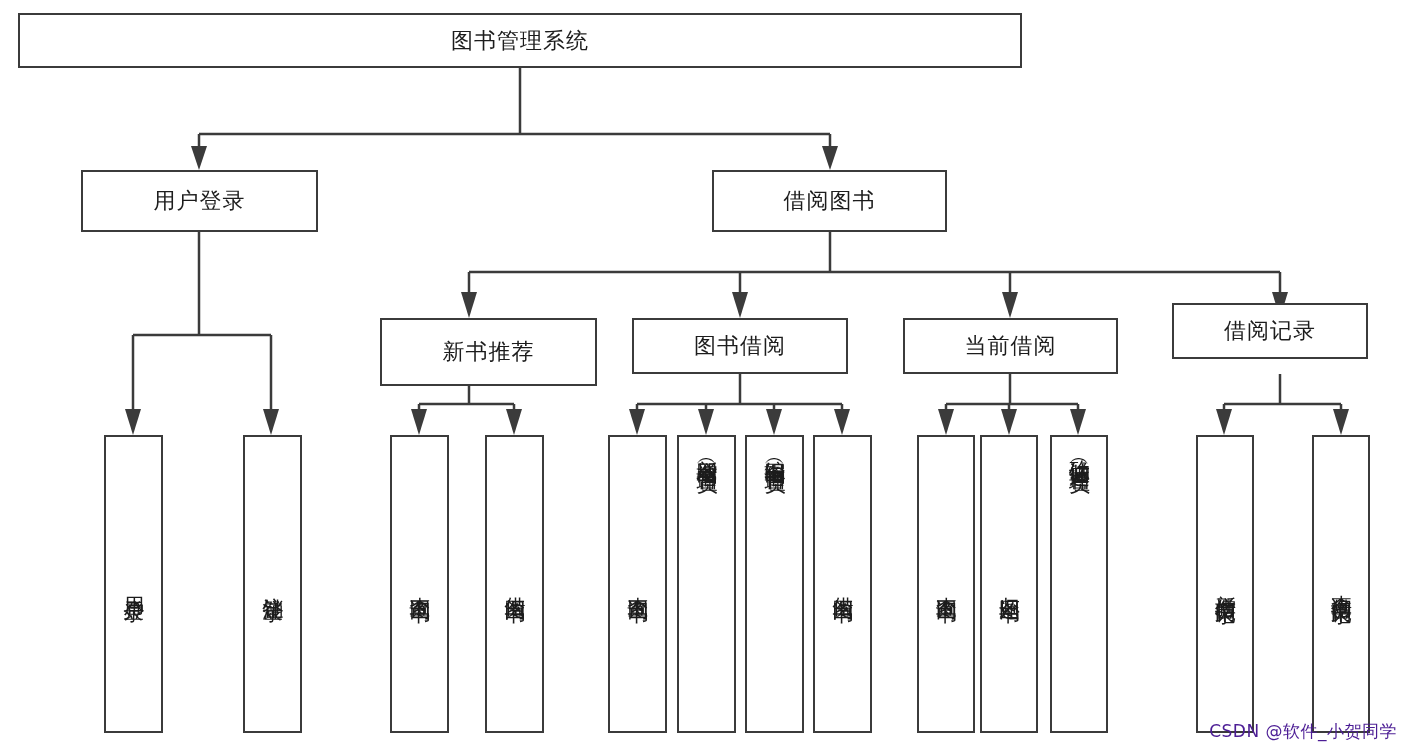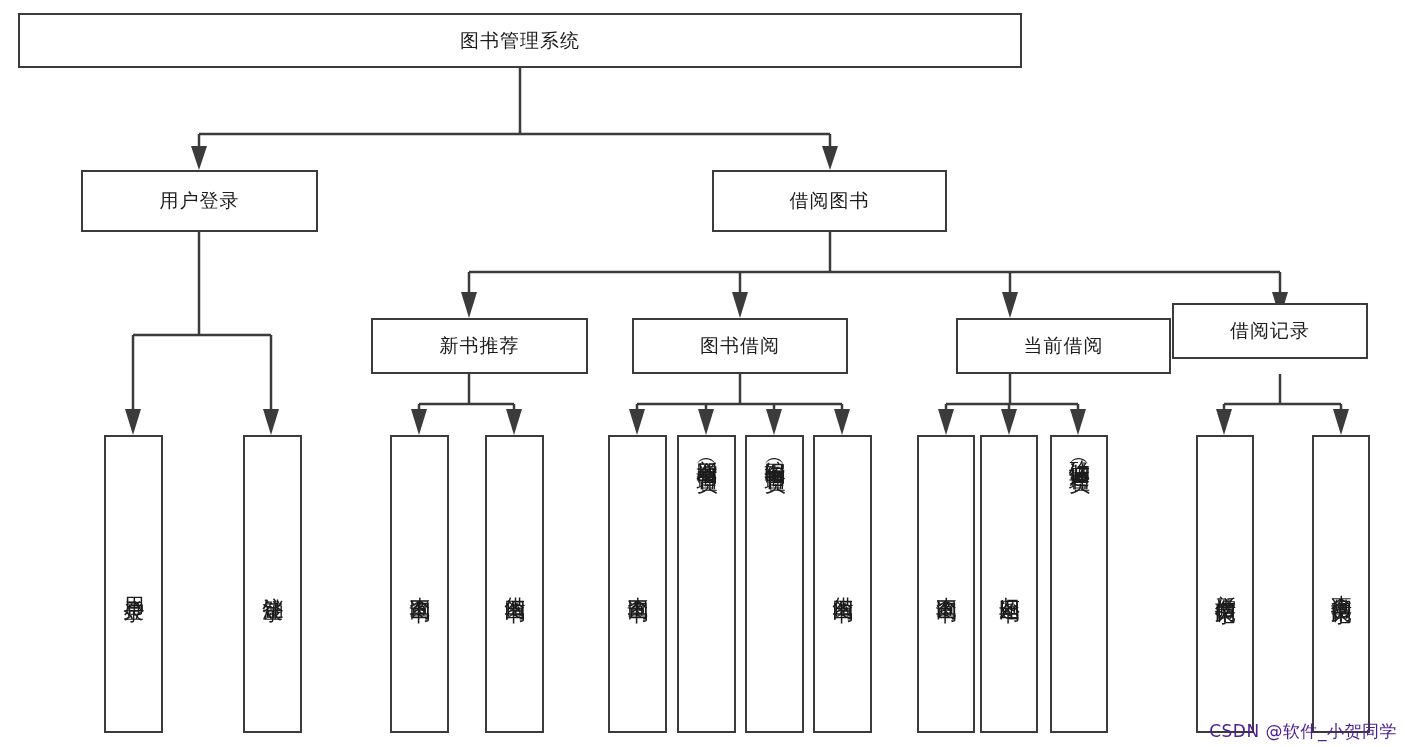--- a/index.html
+++ b/index.html
@@ -27,21 +27,21 @@
     text-align:center;
   }
   .box .lbl{
     font-size:21px;
     line-height:1.15;
     letter-spacing:1px;
     color:#1c1c1c;
     white-space:nowrap;
   }
   
-  .h-box .lbl{font-size:19px;}
+  .h-box .lbl{font-size:22px;}
   
   .v-box{
     padding:6px 0;
     align-items:flex-start;
   }
   .v-box .lbl{
     writing-mode:vertical-rl;
     text-orientation:upright;
     font-size:21px;
     line-height:1.28;
@@ -151,27 +151,27 @@
     <span class="lbl">图书管理系统</span>
   </div>
 
   <div class="box h-box" style="left:81px;top:170px;width:237px;height:62px;">
     <span class="lbl">用户登录</span>
   </div>
   <div class="box h-box" style="left:712px;top:170px;width:235px;height:62px;">
     <span class="lbl">借阅图书</span>
   </div>
 
-  <div class="box h-box" style="left:371px;top:318px;width:217px;height:56px;">
+  <div class="box h-box" style="left:380px;top:318px;width:217px;height:68px;">
     <span class="lbl">新书推荐</span>
   </div>
   <div class="box h-box" style="left:632px;top:318px;width:216px;height:56px;align-items:center;">
     <span class="lbl">图书借阅</span>
   </div>
-  <div class="box h-box" style="left:956px;top:318px;width:215px;height:56px;">
+  <div class="box h-box" style="left:903px;top:318px;width:215px;height:56px;">
     <span class="lbl">当前借阅</span>
   </div>
   <div class="box h-box" style="left:1172px;top:303px;width:196px;height:56px;text-align:center;">
     <span class="lbl">借阅记录</span>
   </div>
 
   <div class="box v-box center" style="left:104px;top:435px;width:59px;height:298px;">
     <span class="lbl">用户登录</span>
   </div>
   <div class="box v-box center" style="left:243px;top:435px;width:59px;height:298px;">

